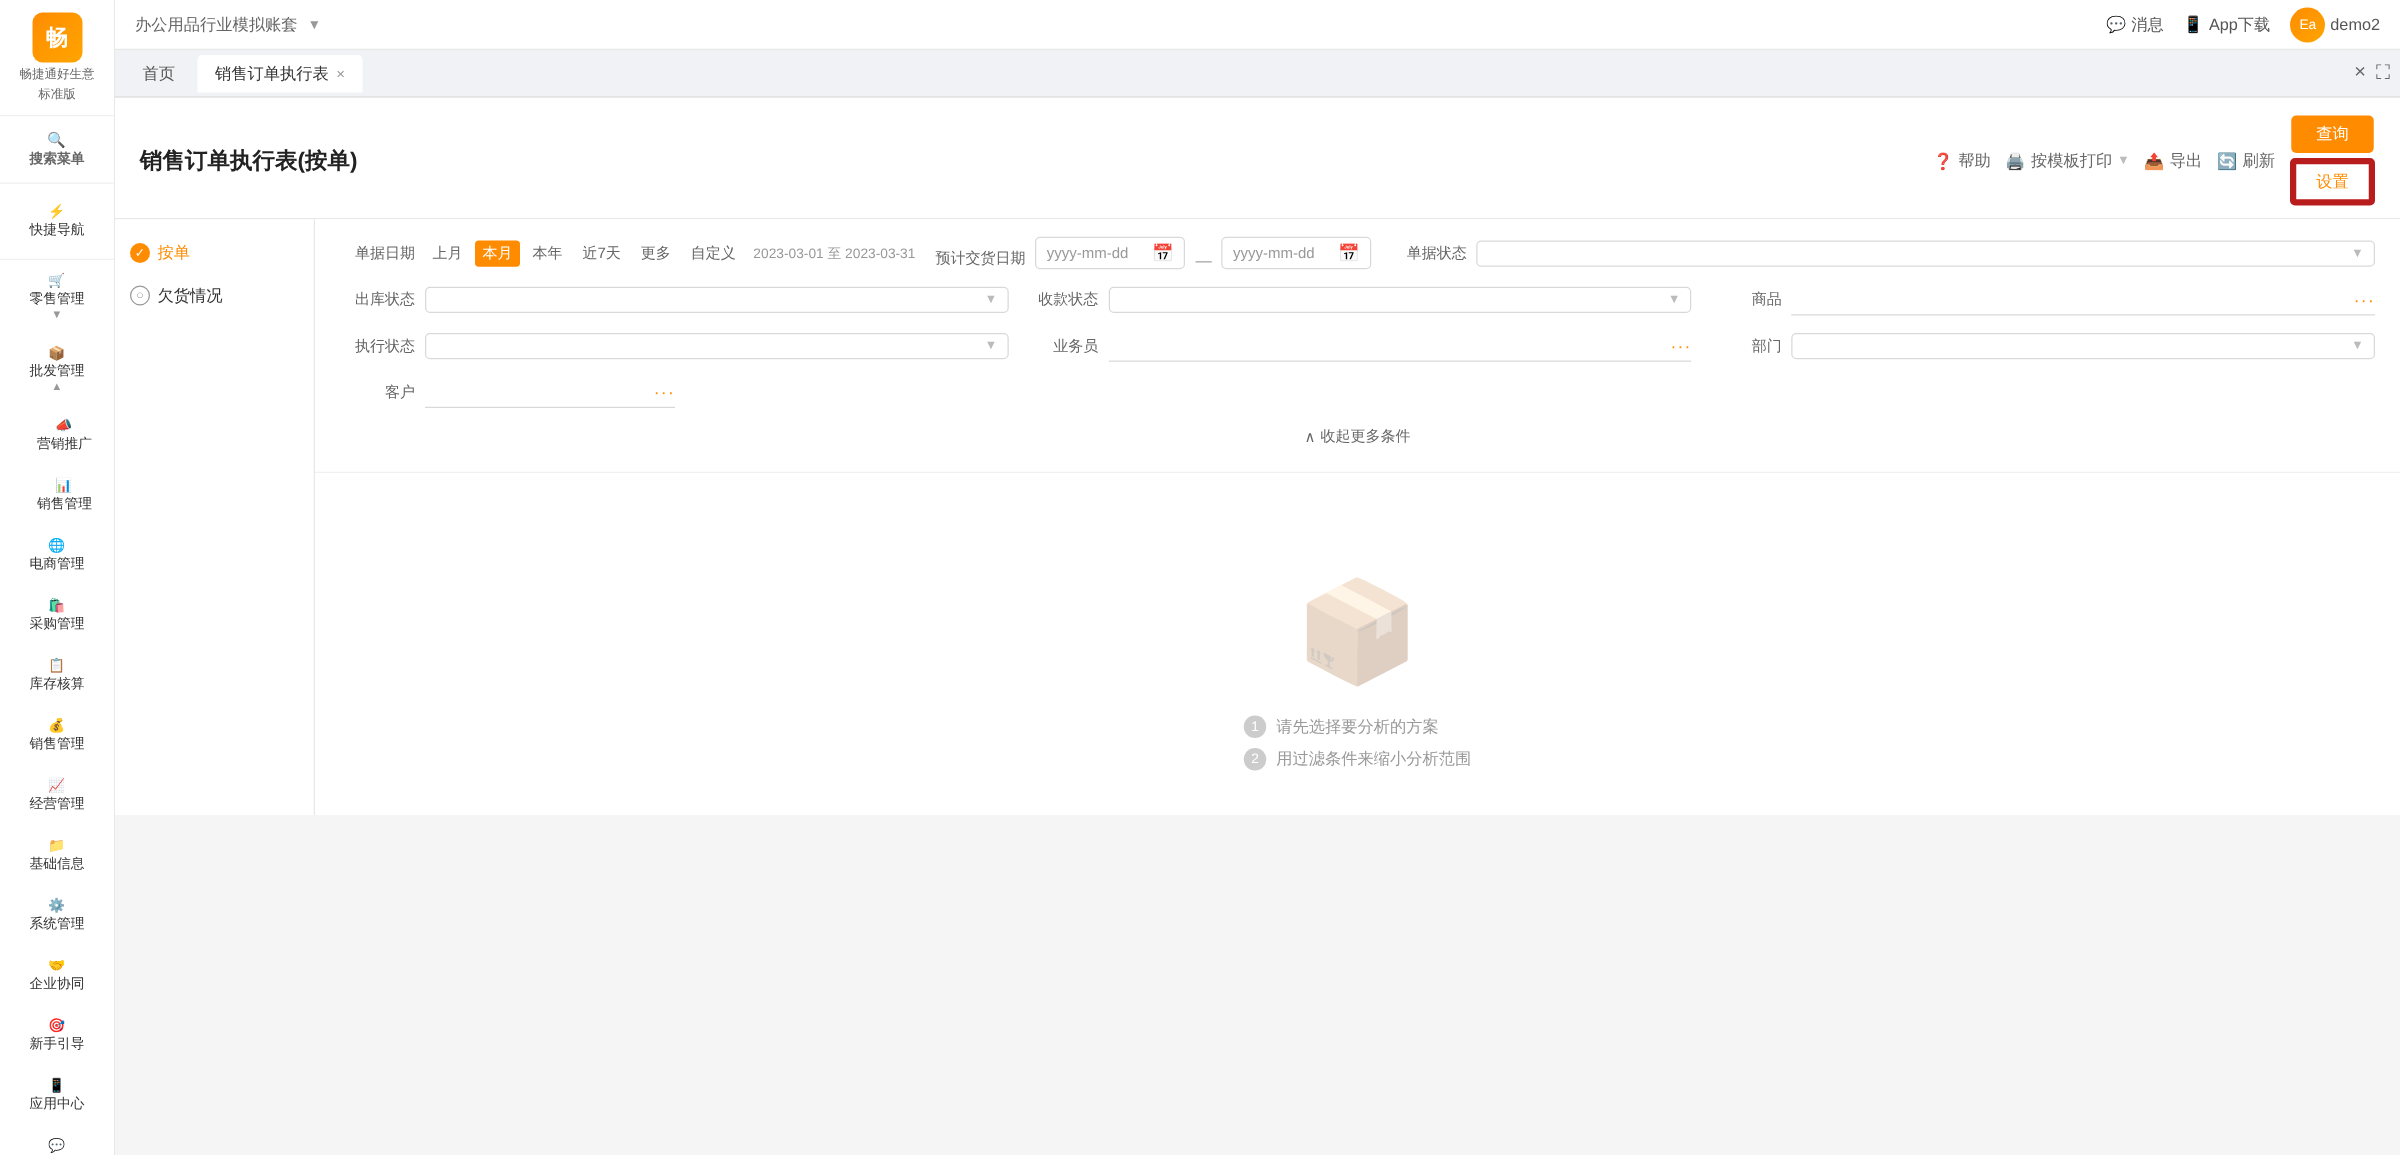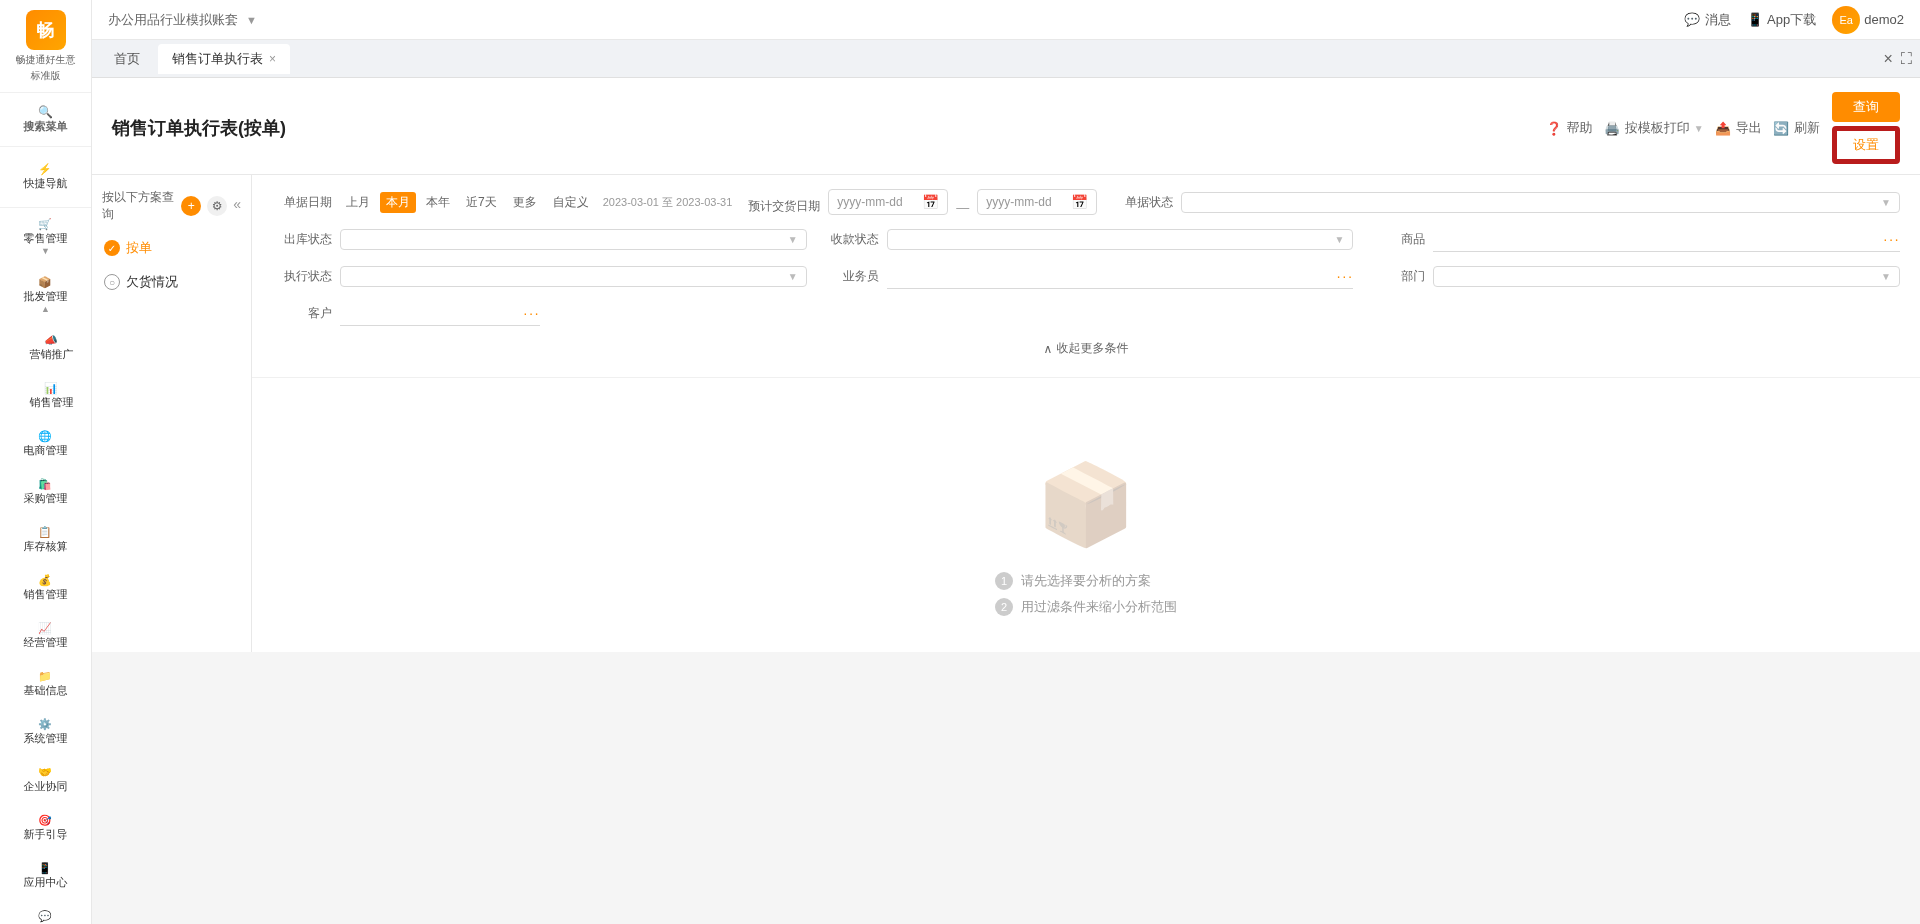--- a/index.html
+++ b/index.html
@@ -227,44 +227,30 @@
           <span style="font-size:10px;color:#bbb;">▼</span>
         </div>
         <div class="header-action-btn">
           <span>📤</span>
           <span>导出</span>
         </div>
         <div class="header-action-btn">
           <span>🔄</span>
           <span>刷新</span>
         </div>
-        <div style="display:flex;flex-direction:column;gap:4px;">
+        <div style="display:flex;flex-direction:column;gap:4px;align-items:center;">
           <button class="btn-orange">查询</button>
           <button class="btn-setting">设置</button>
         </div>
       </div>
     </div>
 
     <div class="content-area">
 
       <div class="left-panel">
-        <div class="left-panel-header">
-          <span class="left-panel-title">按以下方案查询</span>
-          <div class="left-panel-icons">
-            <div class="left-panel-icon orange">
-              <span>+</span>
-            </div>
-            <div class="left-panel-icon">
-              <span>⚙</span>
-            </div>
-            <div class="collapse-icon">
-              <span>«</span>
-            </div>
-          </div>
-        </div>
         <div class="left-menu-item active">
           <div class="left-menu-dot">✓</div>
           <span>按单</span>
         </div>
         <div class="left-menu-item">
           <div class="left-menu-dot2">○</div>
           <span>欠货情况</span>
         </div>
       </div>
 

